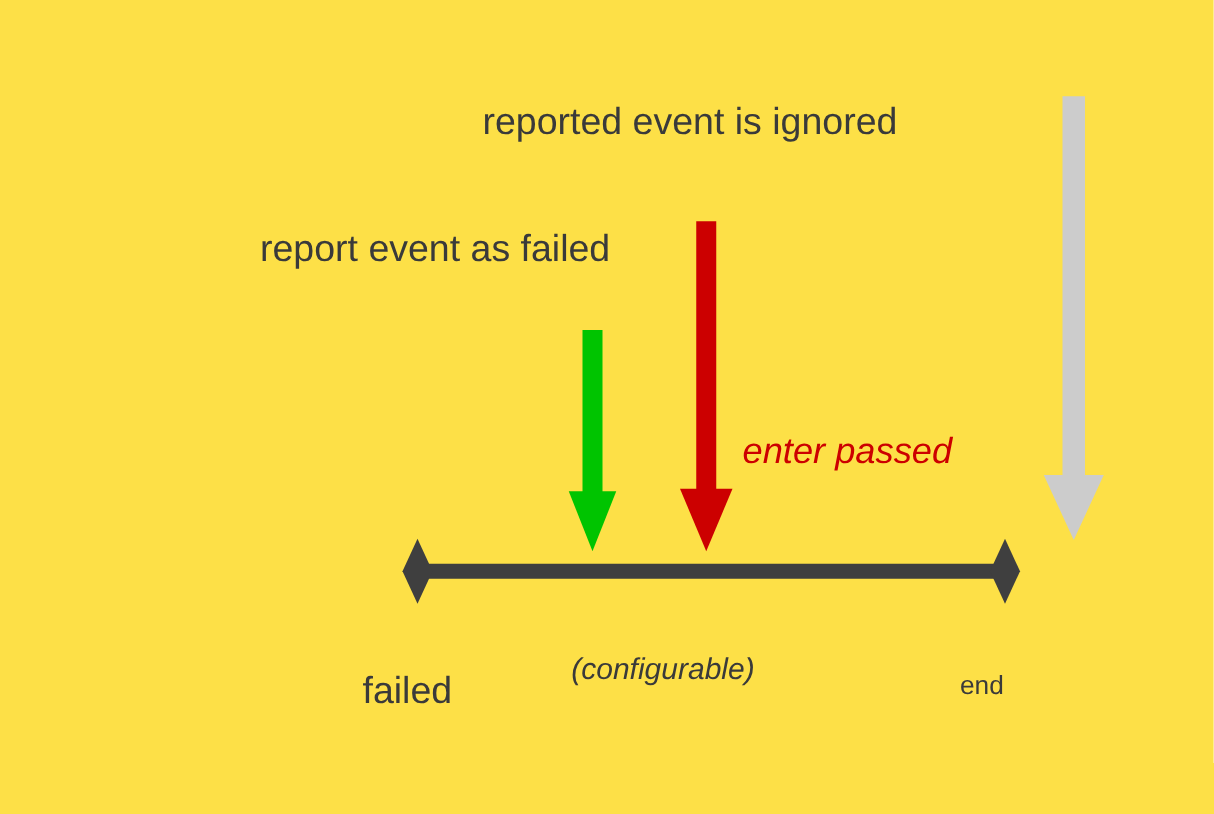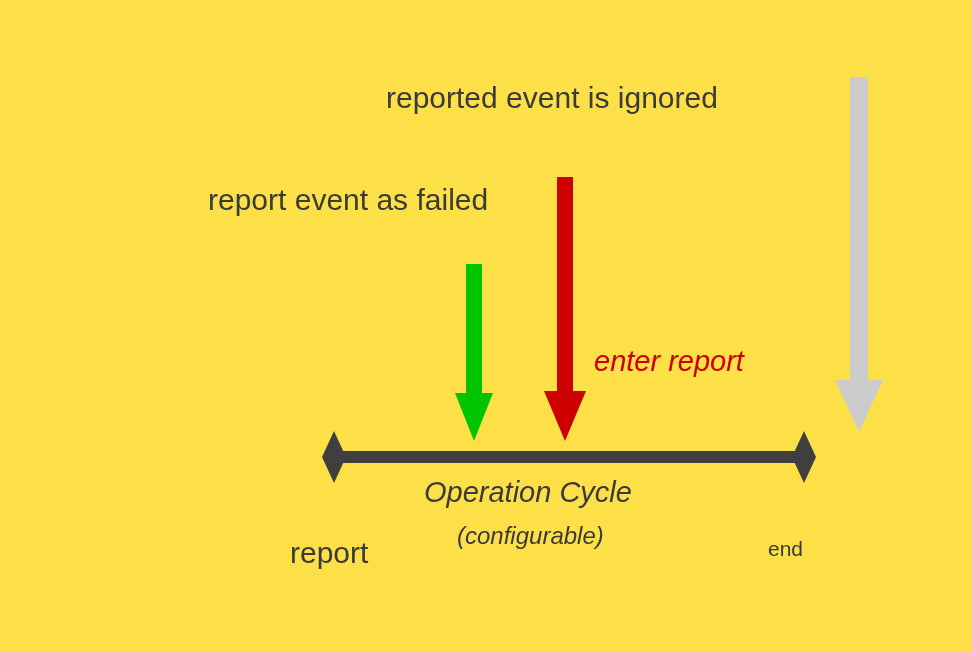--- a/index.html
+++ b/index.html
@@ -104,23 +104,22 @@
       <polygon points="835,380 883,380 859,432" fill="#cccccc"></polygon>
     </g>
 
   </svg>
 
   <div class="label label-ignored">reported event is ignored</div>
 
   <div class="label label-failed">report event as failed</div>
 
 
-  <div class="label label-enter">enter report</div>
+  <div class="label label-enter">enter passed</div>
 
-  <div class="label label-cycle">Operation Cycle</div>
 
   <div class="label label-configurable">(configurable)</div>
 
-  <div class="label label-start">report</div>
+  <div class="label label-start">failed</div>
 
   <div class="label label-end">end</div>
 
 </div>
 
 </body></html>

